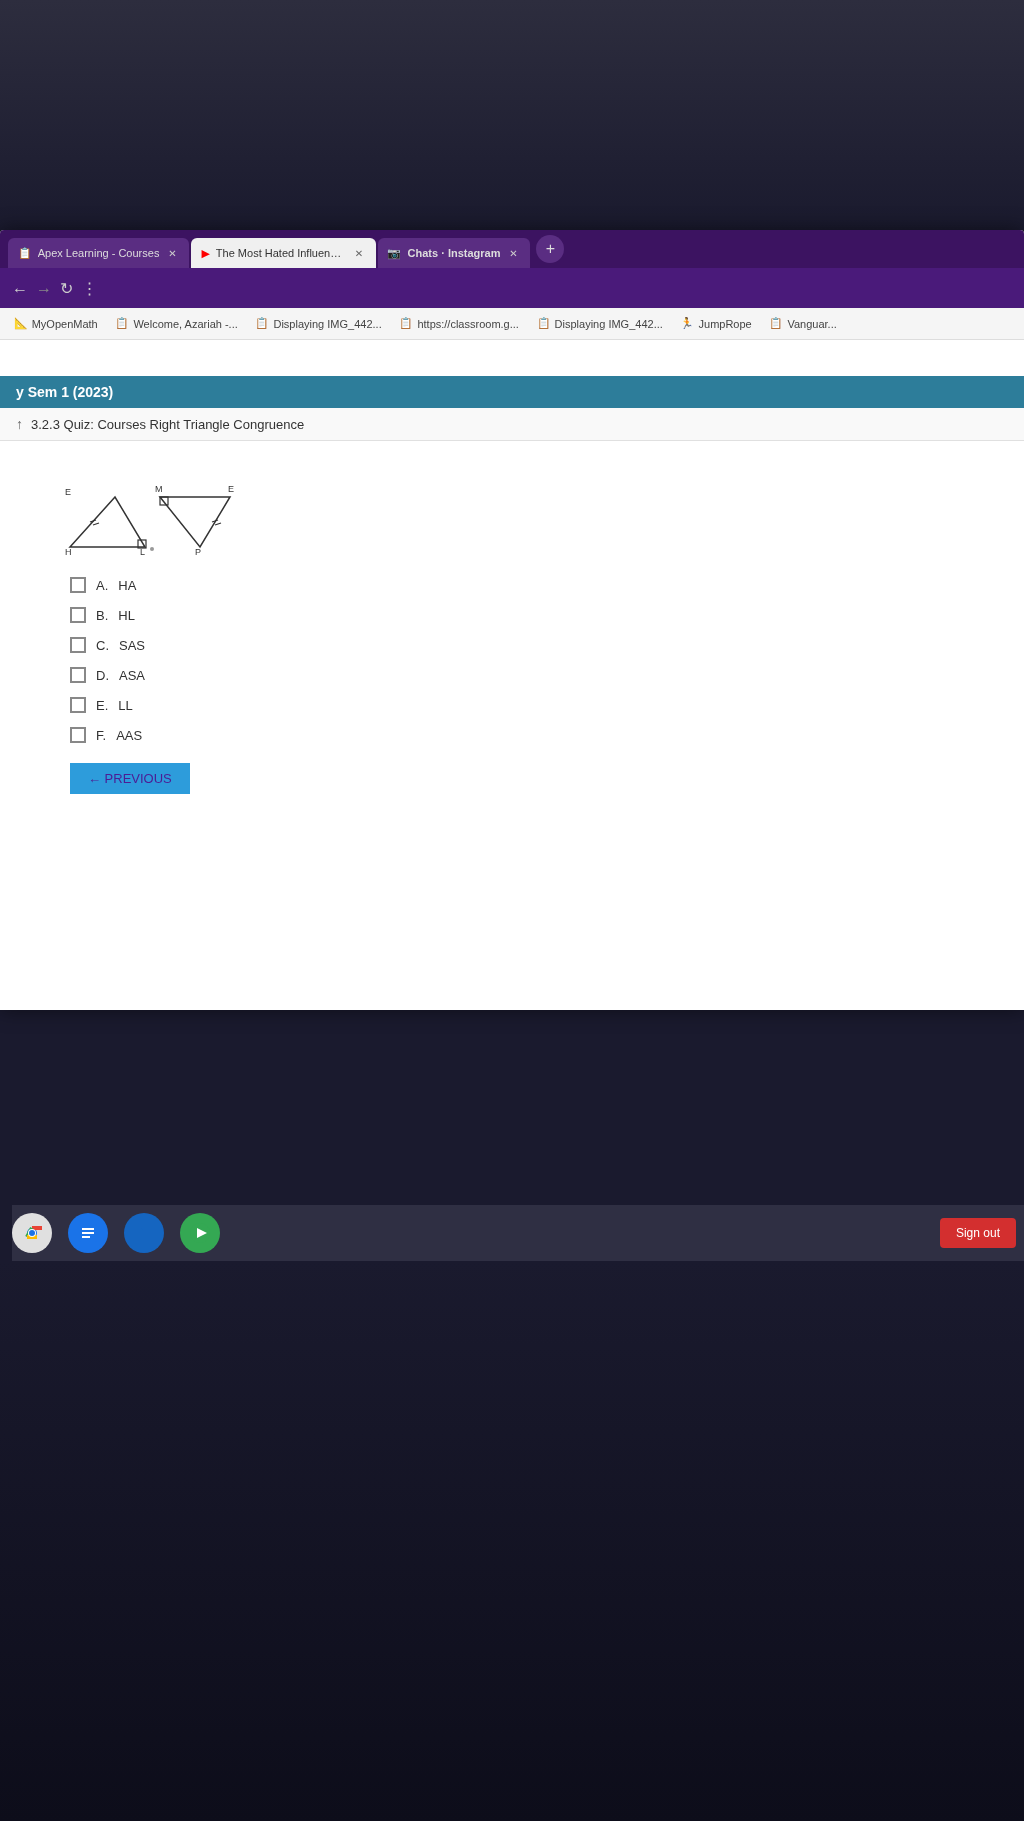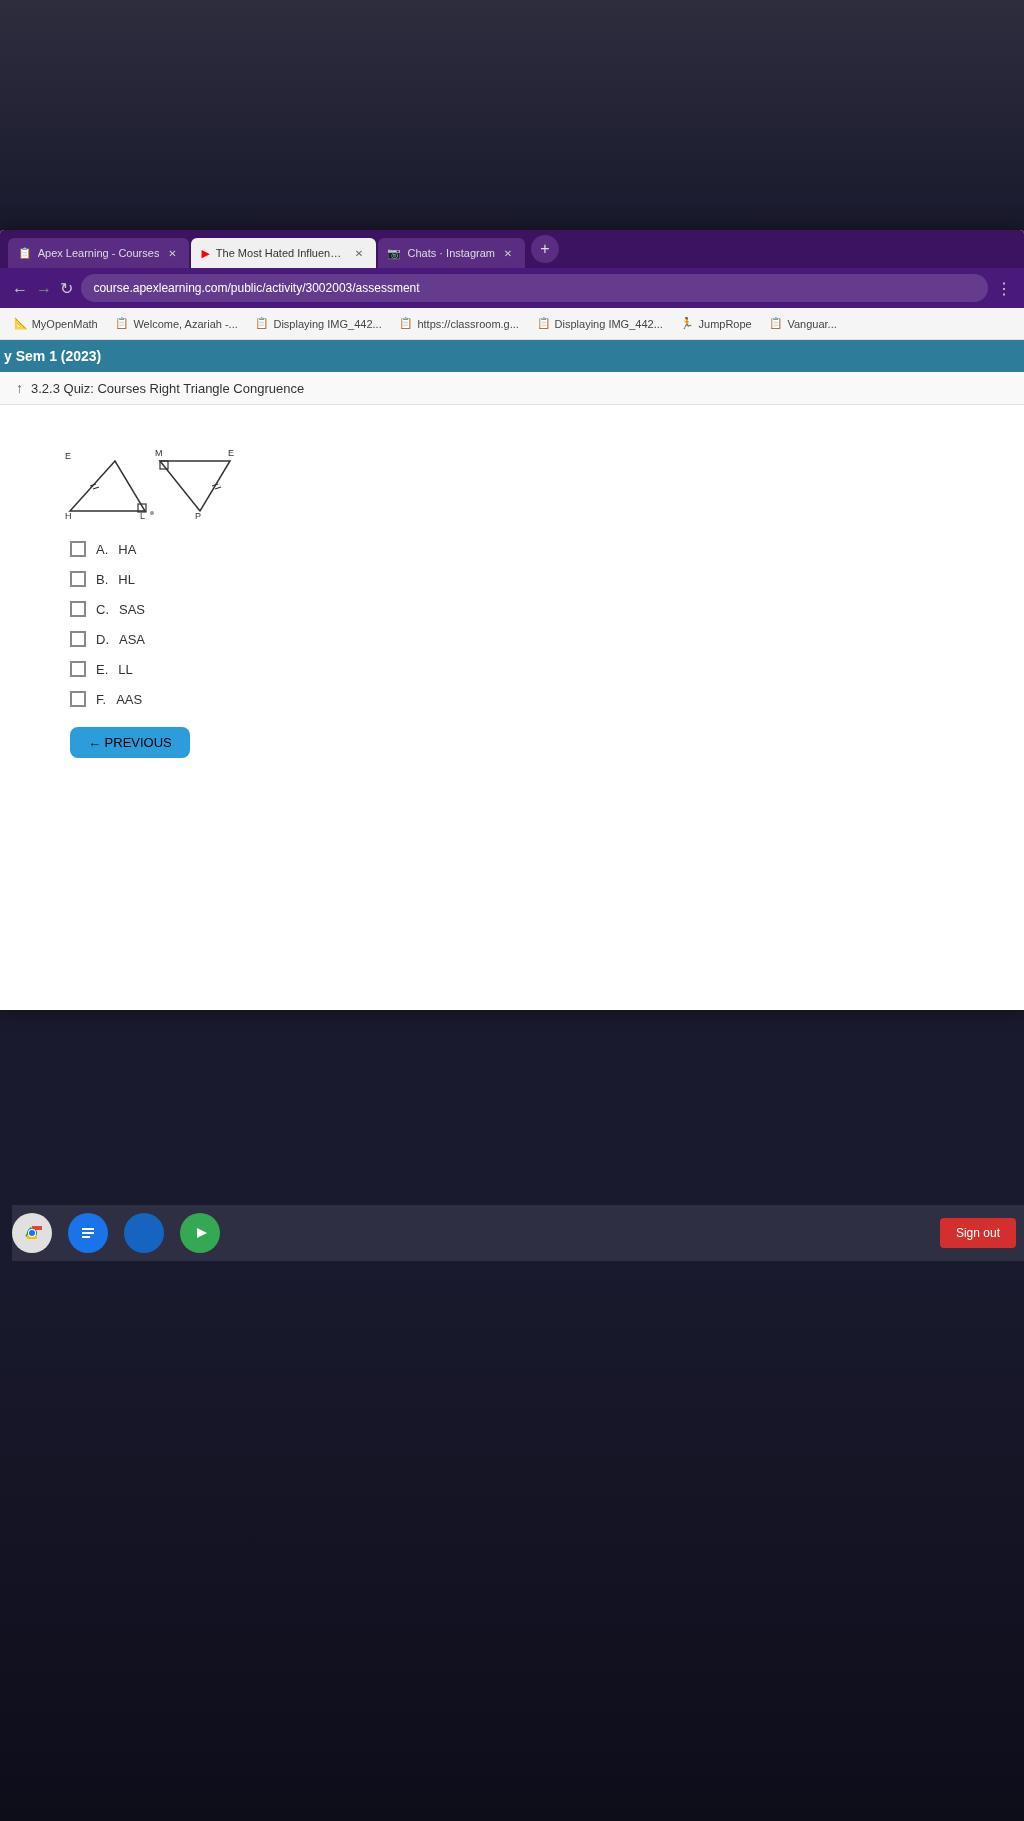--- a/index.html
+++ b/index.html
@@ -144,24 +144,25 @@
     
     .page-content {
       background: #fff;
       height: calc(780px - 38px - 40px - 32px);
       overflow-y: auto;
     }
 
     
     .course-header {
       background: #2d7d9a;
-      padding: 8px 4px;
+      padding: 8px 16px;
       color: #fff;
       font-size: 14px;
       font-weight: bold;
+      margin-top: 36px;
     }
 
     
     .quiz-header {
       background: #f9f9f9;
       padding: 8px 16px;
       border-bottom: 1px solid #e0e0e0;
       display: flex;
       align-items: center;
       gap: 8px;
@@ -217,24 +218,24 @@
       width: 16px;
       height: 16px;
       border: 2px solid #888;
       background: #fff;
       flex-shrink: 0;
     }
 
     
     .previous-btn {
       background: #2d9cdb;
-      color: #000000;
+      color: #4c1d95;
       border: none;
       padding: 8px 18px;
-      border-radius: 8px;
+      border-radius: 0;
       font-size: 13px;
       cursor: pointer;
       display: flex;
       align-items: center;
       gap: 6px;
       margin: 20px 30px;
     }
 
     
     .taskbar {
@@ -307,32 +308,31 @@
     </div>
 
     <div class="tab active">
       <span style="color:red;font-size:11px;">▶</span>
       <span style="overflow:hidden;text-overflow:ellipsis;max-width:130px;font-size:11px;">The Most Hated Influencer on...</span>
       <span class="tab-close" style="color:#666;">✕</span>
     </div>
 
     <div class="tab inactive">
       <span style="font-size:11px;">📷</span>
-      <span style="overflow:hidden;text-overflow:ellipsis;max-width:100px;">Chats · Instagram</span>
+      <span style="overflow:hidden;text-overflow:ellipsis;max-width:100px;font-weight:bold;">Chats · Instagram</span>
       <span class="tab-close" style="color:#ccc;">✕</span>
     </div>
 
     <div class="tab-plus">+</div>
   </div>
 
   <div class="address-bar">
     <span style="color:#ccc;cursor:pointer;">←</span>
     <span style="color:#888;cursor:pointer;">→</span>
     <span style="color:#ccc;cursor:pointer;">↻</span>
-    <input class="address-input" type="text" value="course.apexlearning.com/public/activity/3002003/assessment" style="">
     <span style="color:#ccc;cursor:pointer;">⋮</span>
   </div>
 
   <div class="bookmarks-bar">
     <div class="bookmark-item">
       <span>📐</span>
       <span>MyOpenMath</span>
     </div>
     <div class="bookmark-item">
       <span>📋</span>

